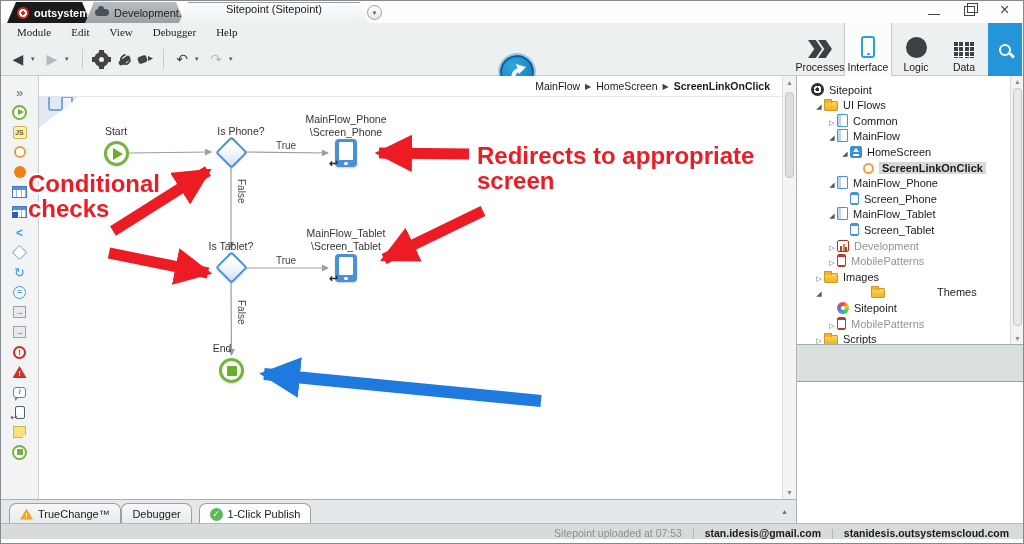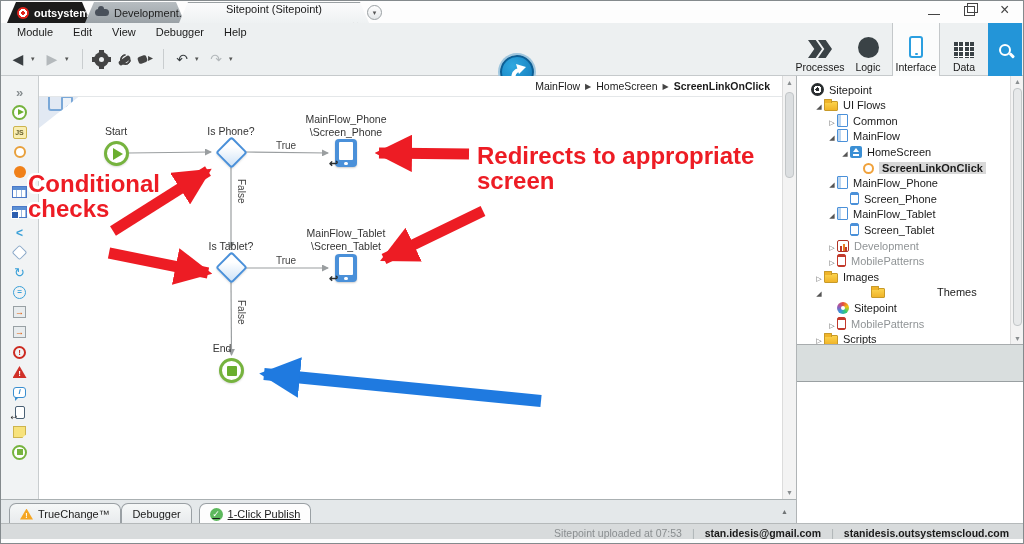--- a/index.html
+++ b/index.html
@@ -21,21 +21,21 @@
   .win-controls { position:absolute; right:10px; top:4px; display:flex; gap:22px; }
   .wc { width:14px; height:12px; position:relative; color:#444; }
   .wc-min::before { content:""; position:absolute; left:1px; right:1px; bottom:2px; border-bottom:1.5px solid #444; }
   .wc-restore::before { content:""; position:absolute; left:1px; bottom:1px; width:9px; height:8px; border:1.2px solid #444; background:#fff; }
   .wc-restore::after { content:""; position:absolute; left:4px; bottom:4px; width:9px; height:8px; border:1.2px solid #444; }
   .wc-close::before { content:"×"; font-size:16px; line-height:12px; position:absolute; left:1px; top:-1px; }
 
   
   .topband { position:absolute; left:0; top:22px; width:100%; height:53px; background:#edf0f1; border-bottom:1px solid #c6cacc; }
   .menubar { position:absolute; left:0; top:0; height:20px; display:flex; gap:4px; padding-left:8px; }
-  .menu-item { font-size:11px; color:#1a1a1a; padding:3px 8px; }
+  .menu-item { font-size:11px; color:#1a1a1a; padding:3px 8px;font-family:Liberation Serif, serif; }
   .toolbar { position:absolute; left:0; top:20px; height:32px; display:flex; align-items:center; padding-left:8px; gap:4px; }
   .tbtn { display:flex; align-items:center; justify-content:center; min-width:18px; height:24px; font-size:14px; color:#3a3f42; }
   .tbtn.disabled { color:#b4b9bc; }
   .caret { font-size:7px; color:#555; width:8px; }
   .tsep { width:1px; height:20px; background:#c9cdcf; margin:0 5px; }
   .gear { width:15px; height:15px; background:#444; border-radius:50%; position:relative; }
   .gear::before { content:""; position:absolute; left:5px; top:-2px; width:5px; height:19px; background:#444; }
   .gear::after { content:""; position:absolute; left:-2px; top:5px; width:19px; height:5px; background:#444; }
   .gear i { position:absolute; left:5px; top:5px; width:5px; height:5px; background:#edf0f1; border-radius:50%; z-index:1; }
   .wrench { width:15px; height:15px; position:relative; }
@@ -241,27 +241,27 @@
       </svg>
     </div>
     <div class="nav" id="navbar">
         <div class="nav-btn">
           <div class="icon-processes">
             <i></i>
             <i></i>
           </div>
           <div class="nav-label">Processes</div>
         </div>
+        <div class="nav-btn active">
+          <div class="icon-interface"></div>
+          <div class="nav-label">Interface</div>
+        </div>
         <div class="nav-btn">
           <div class="icon-logic"></div>
           <div class="nav-label">Logic</div>
-        </div>
-        <div class="nav-btn active">
-          <div class="icon-interface"></div>
-          <div class="nav-label">Interface</div>
         </div>
         <div class="nav-btn">
           <div class="icon-data"></div>
           <div class="nav-label">Data</div>
         </div>
         <div class="search-btn">
           <span class="icon-search"></span>
         </div>
       </div>
   </div>
@@ -348,21 +348,21 @@
       <line x1="89" y1="77" x2="172" y2="76" stroke="#9a9ea0" stroke-width="1.2" marker-end="url(#gray-head)"></line>
       <line x1="206" y1="76" x2="289" y2="77" stroke="#9a9ea0" stroke-width="1.2" marker-end="url(#gray-head)"></line>
       <line x1="192" y1="91" x2="192" y2="172" stroke="#9a9ea0" stroke-width="1.2" marker-end="url(#gray-head)"></line>
       <line x1="206" y1="192" x2="289" y2="192" stroke="#9a9ea0" stroke-width="1.2" marker-end="url(#gray-head)"></line>
       <line x1="192" y1="206" x2="192.5" y2="279" stroke="#9a9ea0" stroke-width="1.2" marker-end="url(#gray-head)"></line>
     </svg>
 
     <div class="flow-label" style="left:57px;top:49px;width:40px;">Start</div>
     <div class="node-start" style="left:65px;top:65px;"></div>
 
-    <div class="flow-label" style="left:167px;top:49px;width:50px;">Is Phone?</div>
+    <div class="flow-label" style="left:177px;top:49px;width:50px;">Is Phone?</div>
     <div class="node-diamond" style="left:181px;top:65px;"></div>
 
     <div class="flow-label" style="left:257px;top:37px;width:100px;line-height:13px;">
       <span>MainFlow_Phone</span><br><span>\Screen_Phone</span>
     </div>
     <div class="node-screen" style="left:296px;top:63px;">
         <span class="nav-curl">↩</span>
       </div>
 
     <div class="edge-label" style="left:225px;top:64px;width:44px;">True</div>
@@ -490,21 +490,21 @@
 
   <div class="bottombar" id="bottombar">
     <span class="panel-expander">▲</span>
   <div class="btab" style="left: 8px;">
         <span class="warn-tri"></span>
         <span>TrueChange™</span>
       </div>
       <div class="btab" style="left: 120.4px;">
         <span>Debugger</span>
       </div>
-      <div class="btab active" style="left: 197.6px; text-decoration: underline;">
+      <div class="btab active" style="left: 197.6px;">
         <span class="ok-circle"></span>
         <span>1-Click Publish</span>
       </div>
     </div>
 
   <div class="statusbar">
     <span class="status-msg">Sitepoint uploaded at 07:53</span>
     <span class="status-sep">|</span>
     <span class="status-strong">stan.idesis@gmail.com</span>
     <span class="status-sep">|</span>

